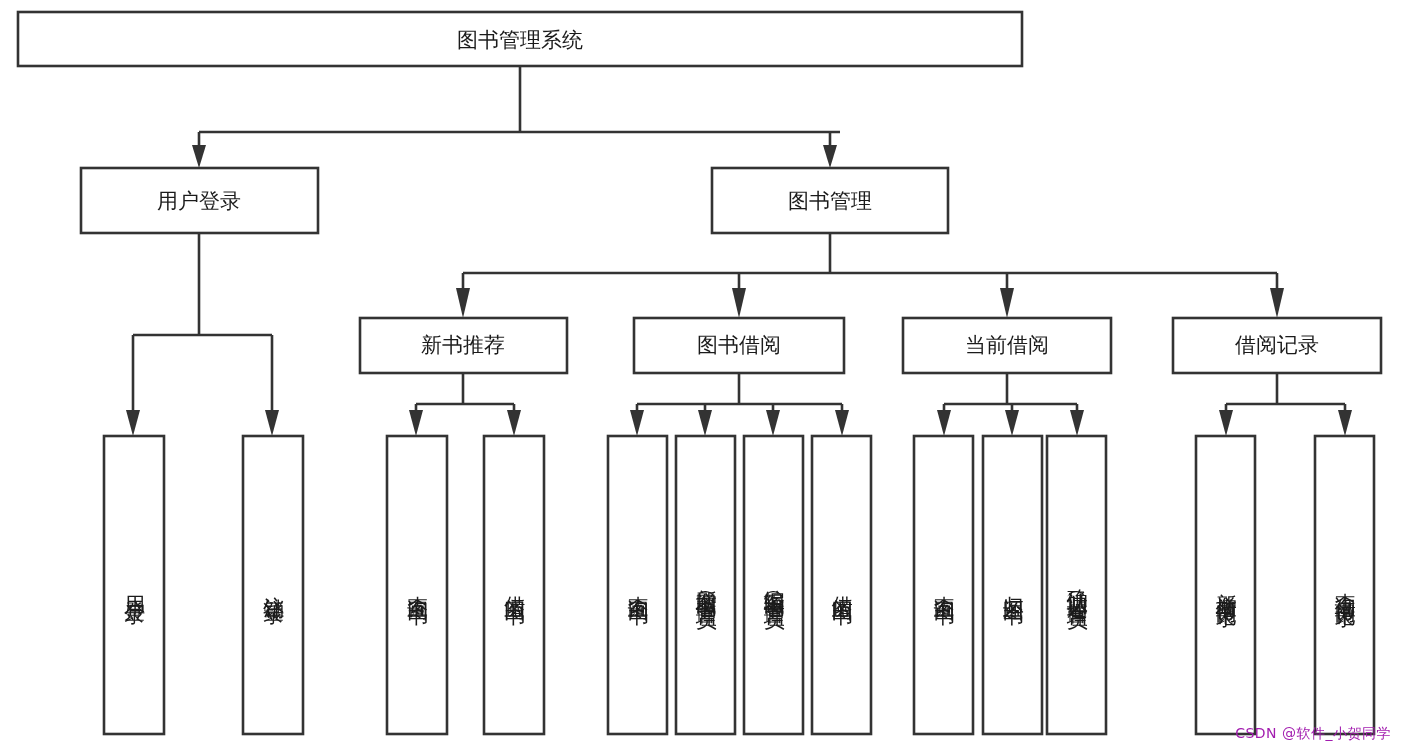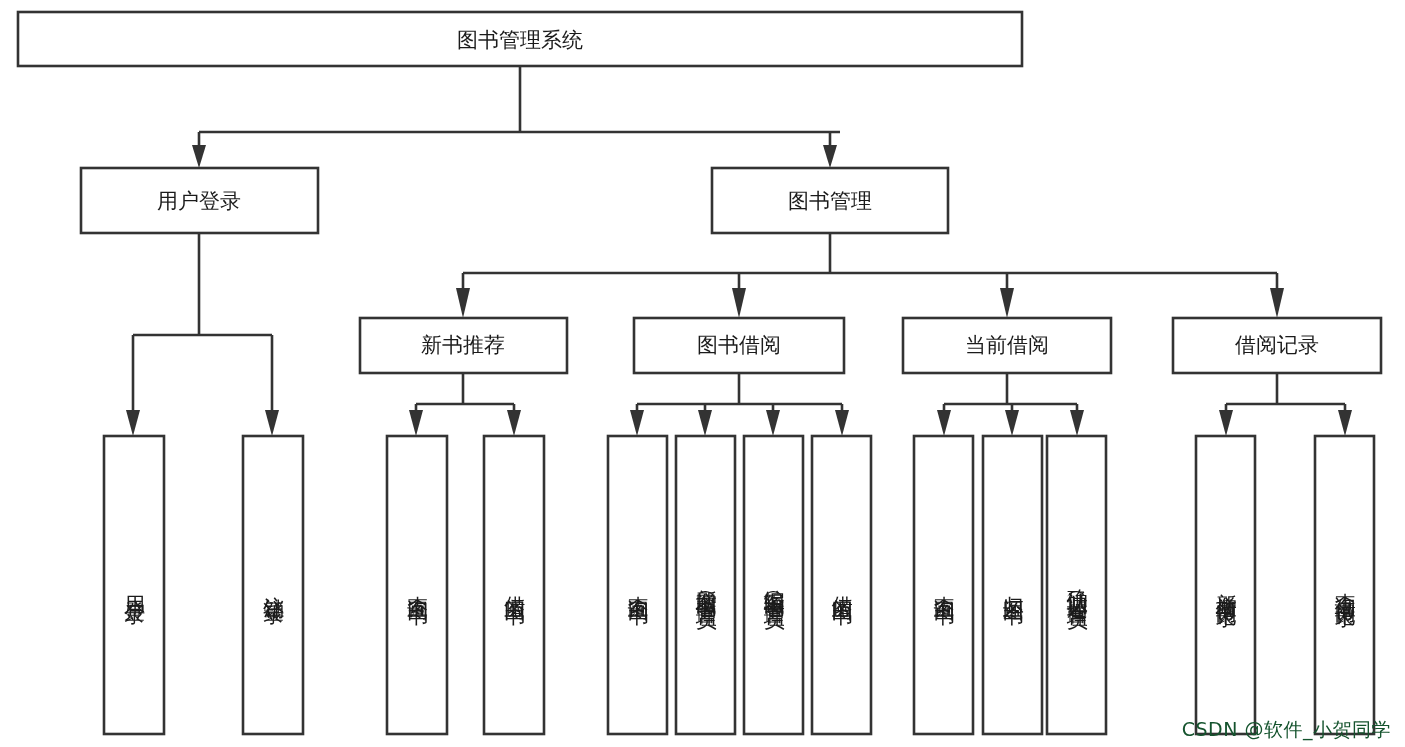--- a/index.html
+++ b/index.html
@@ -62,22 +62,22 @@
     letter-spacing: 3px;
     color: #1b1b1b;
     pointer-events: none;
     white-space: nowrap;
   }
   .watermark {
     position: absolute;
     right: 14px;
     bottom: 4px;
     font-family: "DejaVu Sans", "Liberation Sans", sans-serif;
-    font-size: 19px;
-    color: #14532d;
+    font-size: 14px;
+    color: #a21caf;
     letter-spacing: 0.5px;
     user-select: none;
   }
 </style>
 </head>
 <body>
 
 <div id="diagram-root">
 
   <svg id="flow" viewBox="0 0 1405 747" xmlns="http://www.w3.org/2000/svg">

